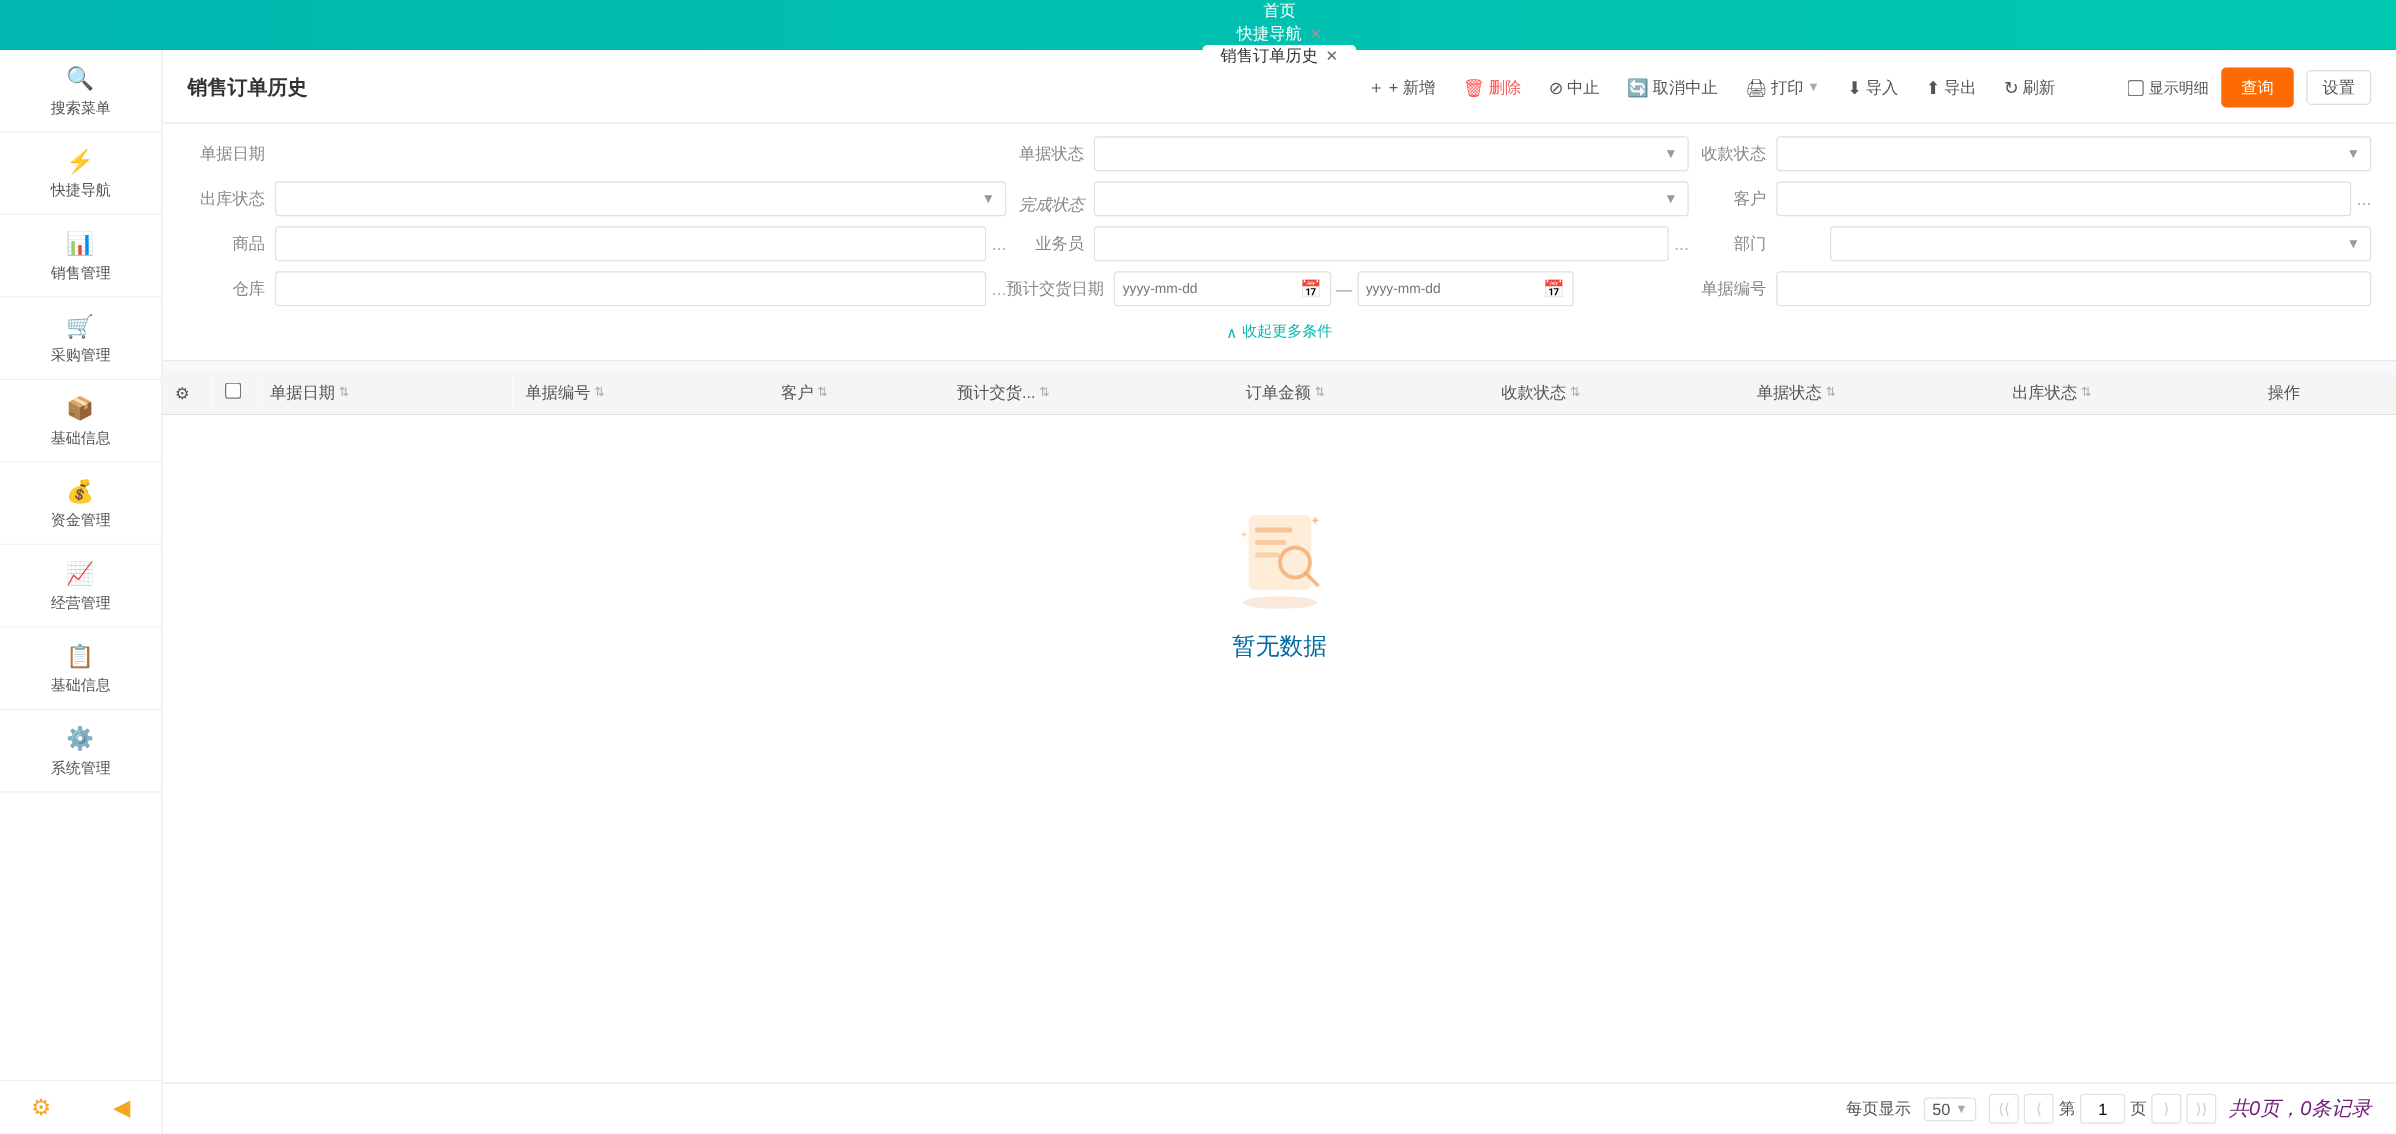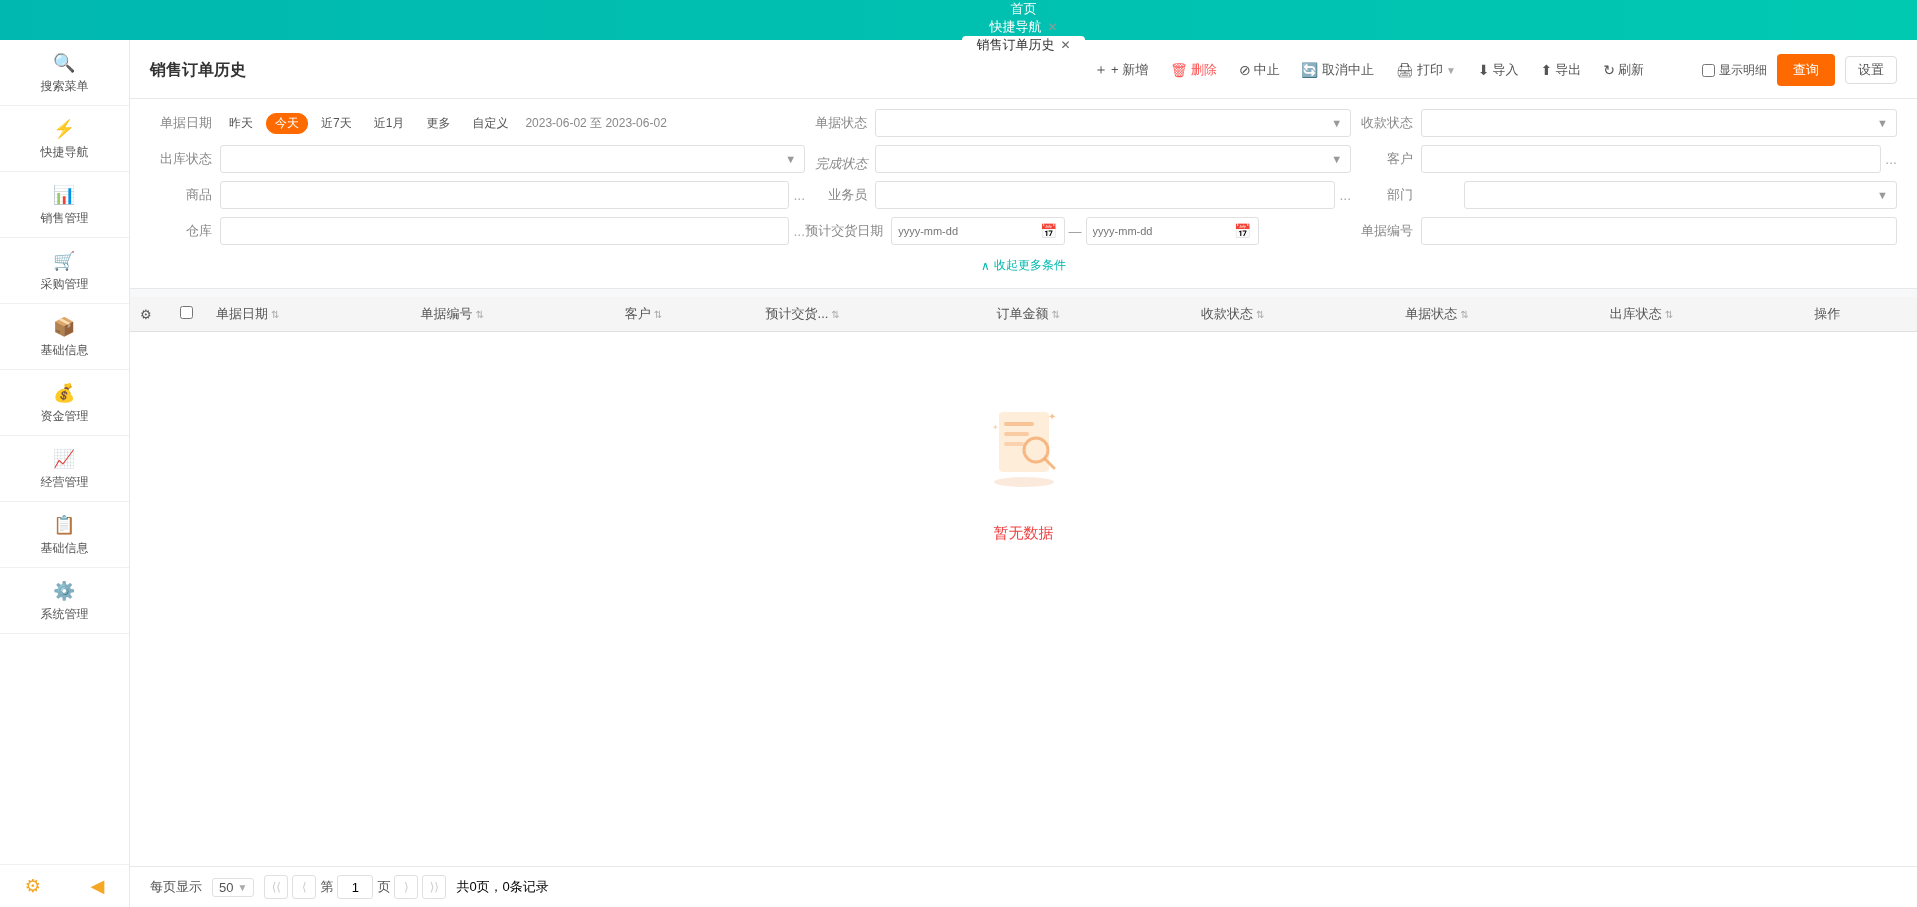--- a/index.html
+++ b/index.html
@@ -311,32 +311,32 @@
       align-items: center;
       justify-content: center;
       padding: 60px 0 40px;
     }
     .empty-icon {
       width: 100px;
       height: 100px;
       margin-bottom: 12px;
     }
     .empty-text {
-      color: #ef4444;
-      font-size: 15px;
-      margin-top: 20px;
+      color: #0369a1;
+      font-size: 19px;
     }
 
     
     .table-footer {
       background: #fff;
       border-top: 1px solid #e8e8e8;
       padding: 8px 20px;
       display: flex;
       align-items: center;
+      justify-content: flex-end;
       gap: 10px;
       font-size: 13px;
       color: #555;
       flex-shrink: 0;
     }
     .page-size-select {
       display: flex;
       align-items: center;
       border: 1px solid #e0e0e0;
       border-radius: 3px;
@@ -363,21 +363,21 @@
     }
     .pagination button:disabled { color: #ccc; cursor: not-allowed; }
     .page-input {
       border: 1px solid #e0e0e0;
       border-radius: 3px;
       width: 36px;
       height: 24px;
       text-align: center;
       font-size: 13px;
     }
-    .total-text { color: #000000; font-size: 13px; }
+    .total-text { color: #701a75; font-size: 16px; font-style: italic; }
   </style>
 </head>
 <body>
 
 <div class="top-bar">
   <div class="tab-item">
     <span>首页</span>
   </div>
   <div class="tab-item">
     <span>快捷导航</span>
@@ -487,31 +487,20 @@
         </div>
       </div>
     </div>
 
     <div class="filter-area">
 
       <div class="filter-row">
 
         <div style="display:flex;align-items:center;flex:1.2;">
           <span class="filter-label">单据日期</span>
-          <div class="filter-value">
-            <div class="date-btns">
-              <span class="date-btn">昨天</span>
-              <span class="date-btn active">今天</span>
-              <span class="date-btn">近7天</span>
-              <span class="date-btn">近1月</span>
-              <span class="date-btn">更多</span>
-              <span class="date-btn">自定义</span>
-            </div>
-            <span class="date-range-text">2023-06-02 至 2023-06-02</span>
-          </div>
         </div>
 
         <div style="display:flex;align-items:center;flex:1;">
           <span class="filter-label">单据状态</span>
           <div class="filter-select" style="flex:1;">
             <span class="sel-text"></span>
             <span class="sel-arrow">▼</span>
           </div>
         </div>
 

